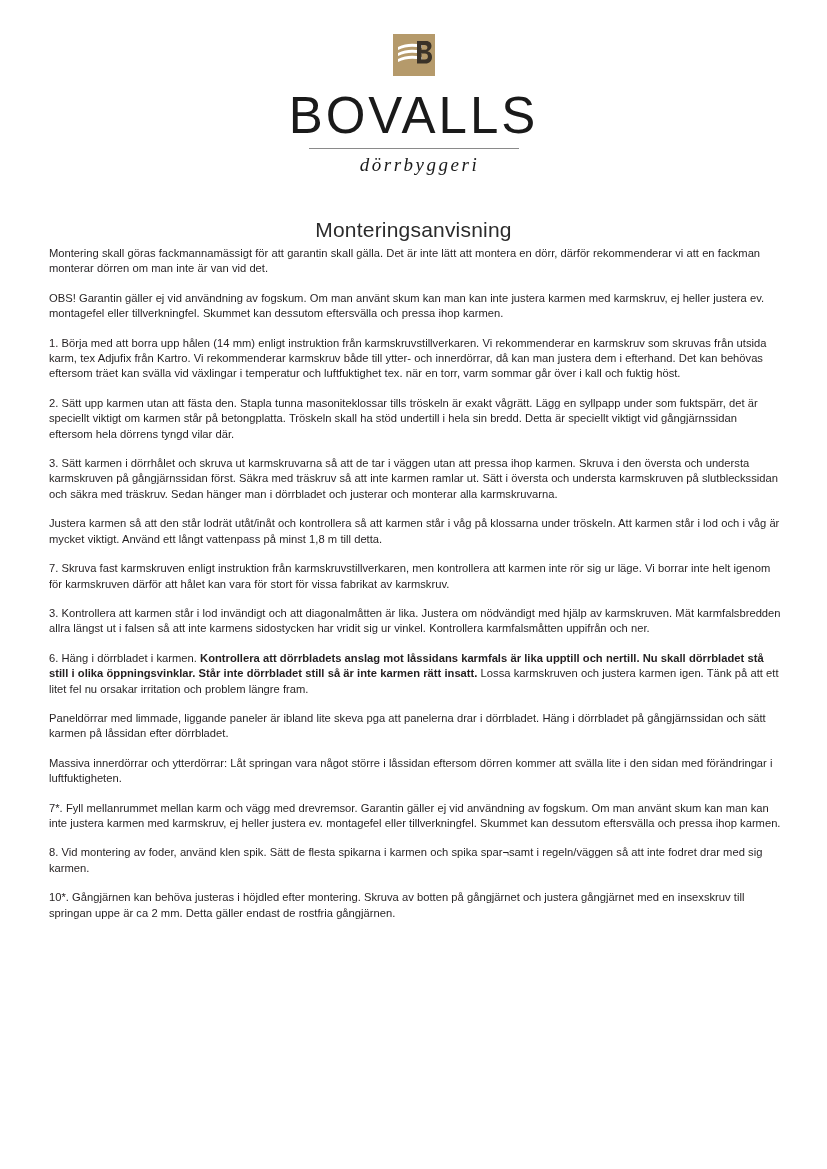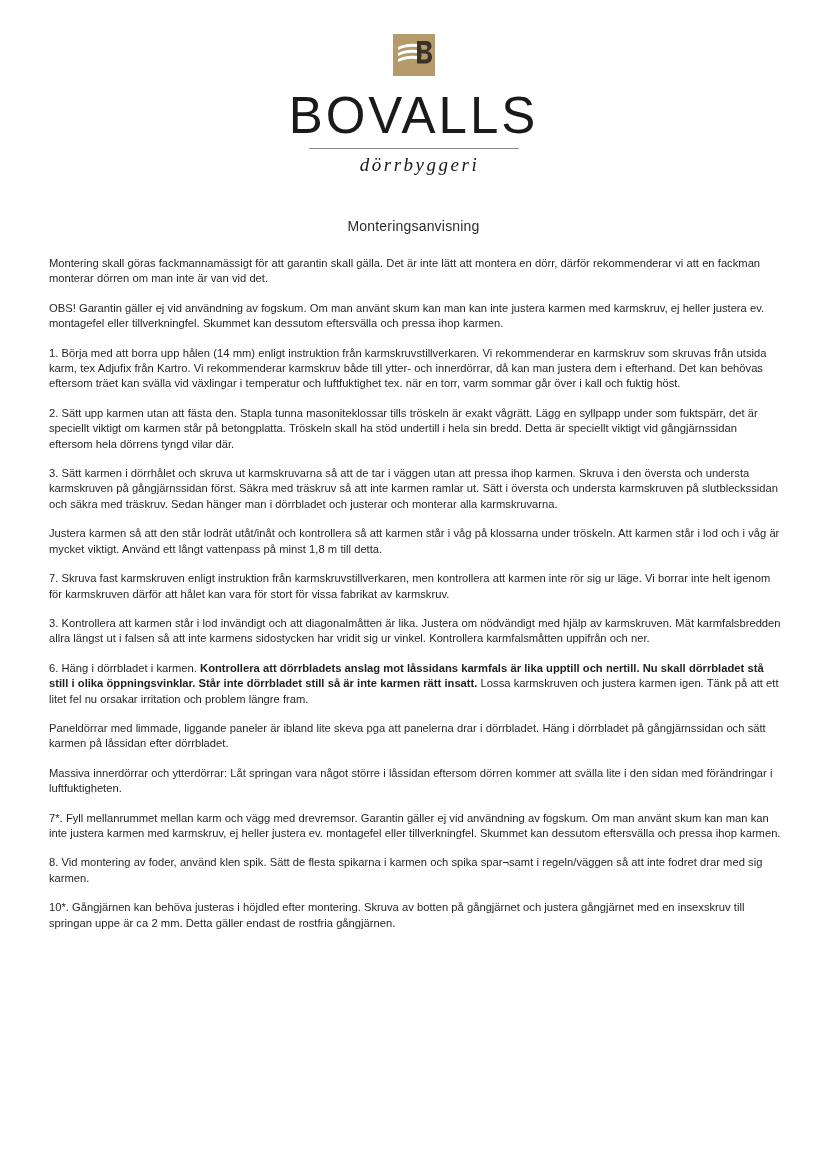--- a/index.html
+++ b/index.html
@@ -62,32 +62,32 @@
     font-size: 19px;
     letter-spacing: 2.5px;
     color: #1a1a1a;
     margin-left: 12px;
   }
 
   
   .doc-title {
     margin-top: 42px;
     text-align: center;
-    font-size: 14px;
+    font-size: 21px;
     color: #2b2b2b;
     font-weight: 400;
     letter-spacing: 0.2px;
   }
 
   
   .content {
     position: absolute;
     left: 49px;
     right: 45px;
-    top: 256px;
+    top: 246px;
   }
   .para {
     font-size: 11.2px;
     line-height: 15.4px;
     color: #231f20;
     margin: 0 0 14px 0;
     text-align: left;
     word-spacing: 0.1px;
   }
   .para.bold {

